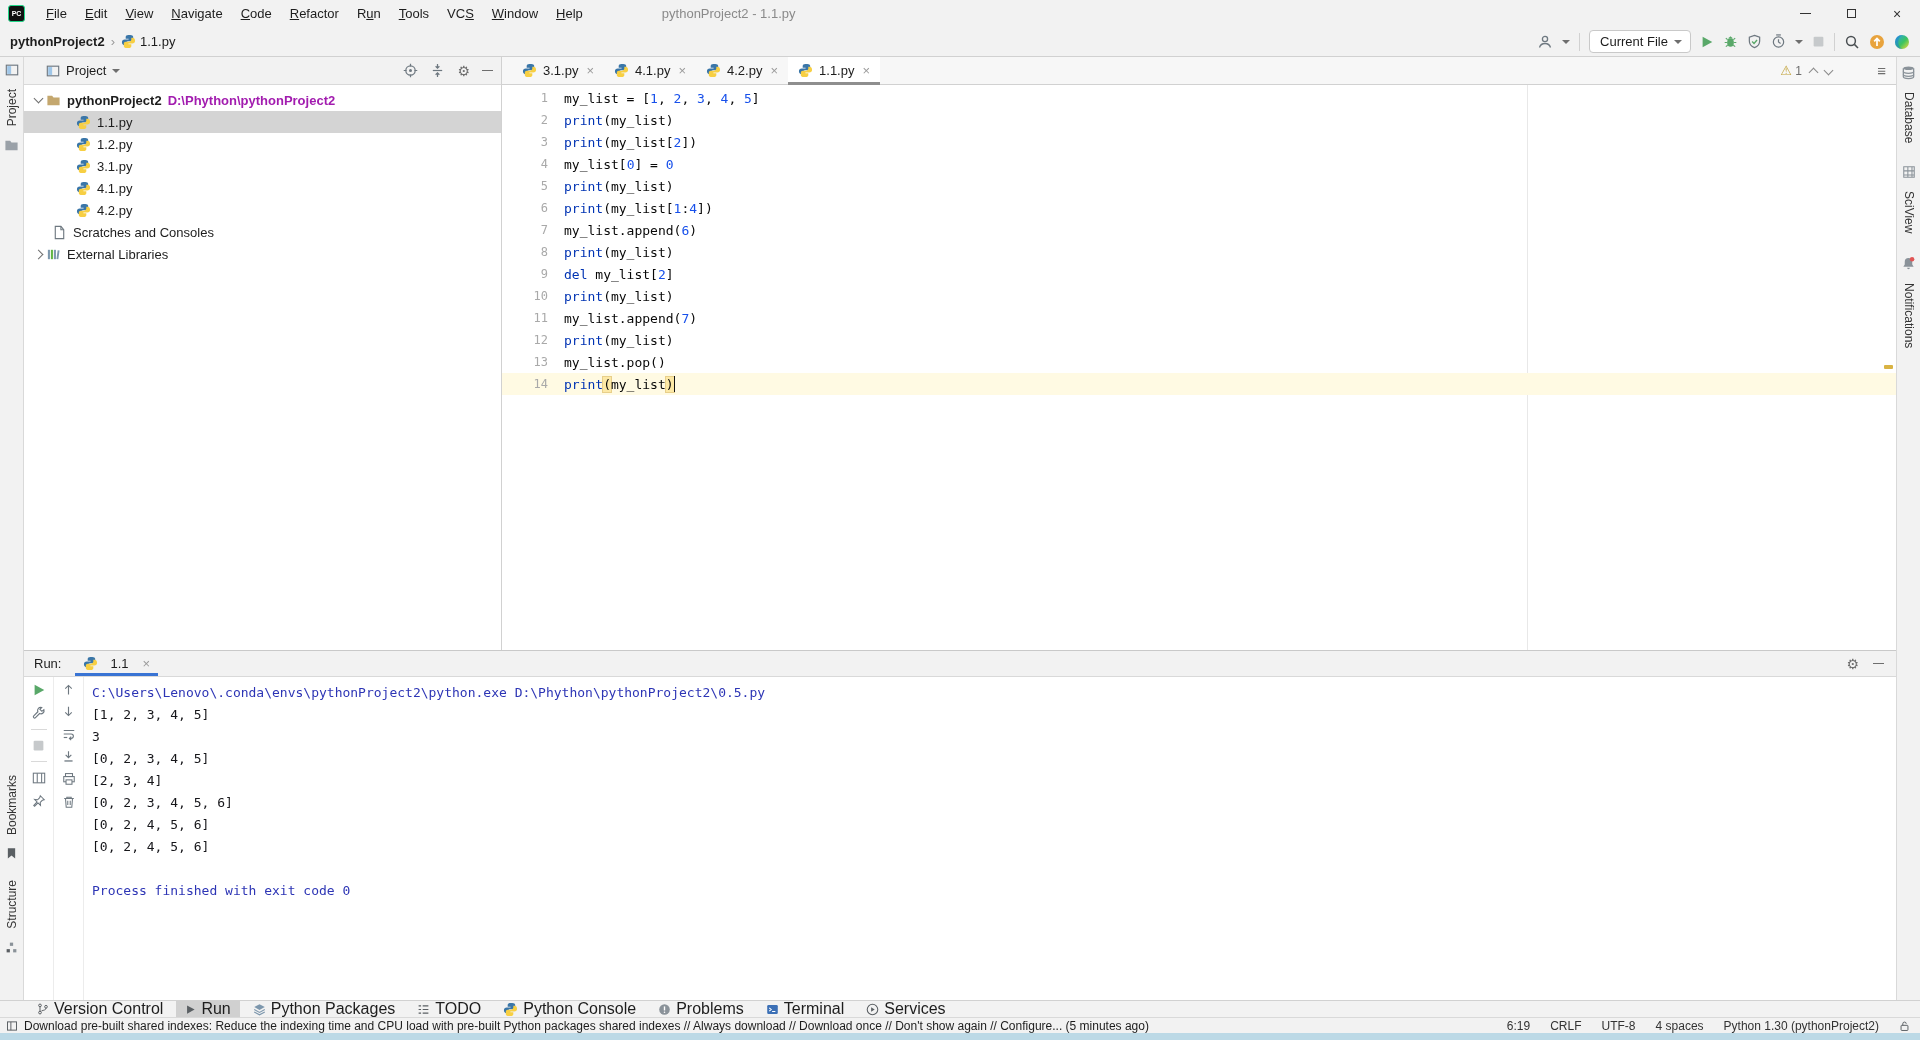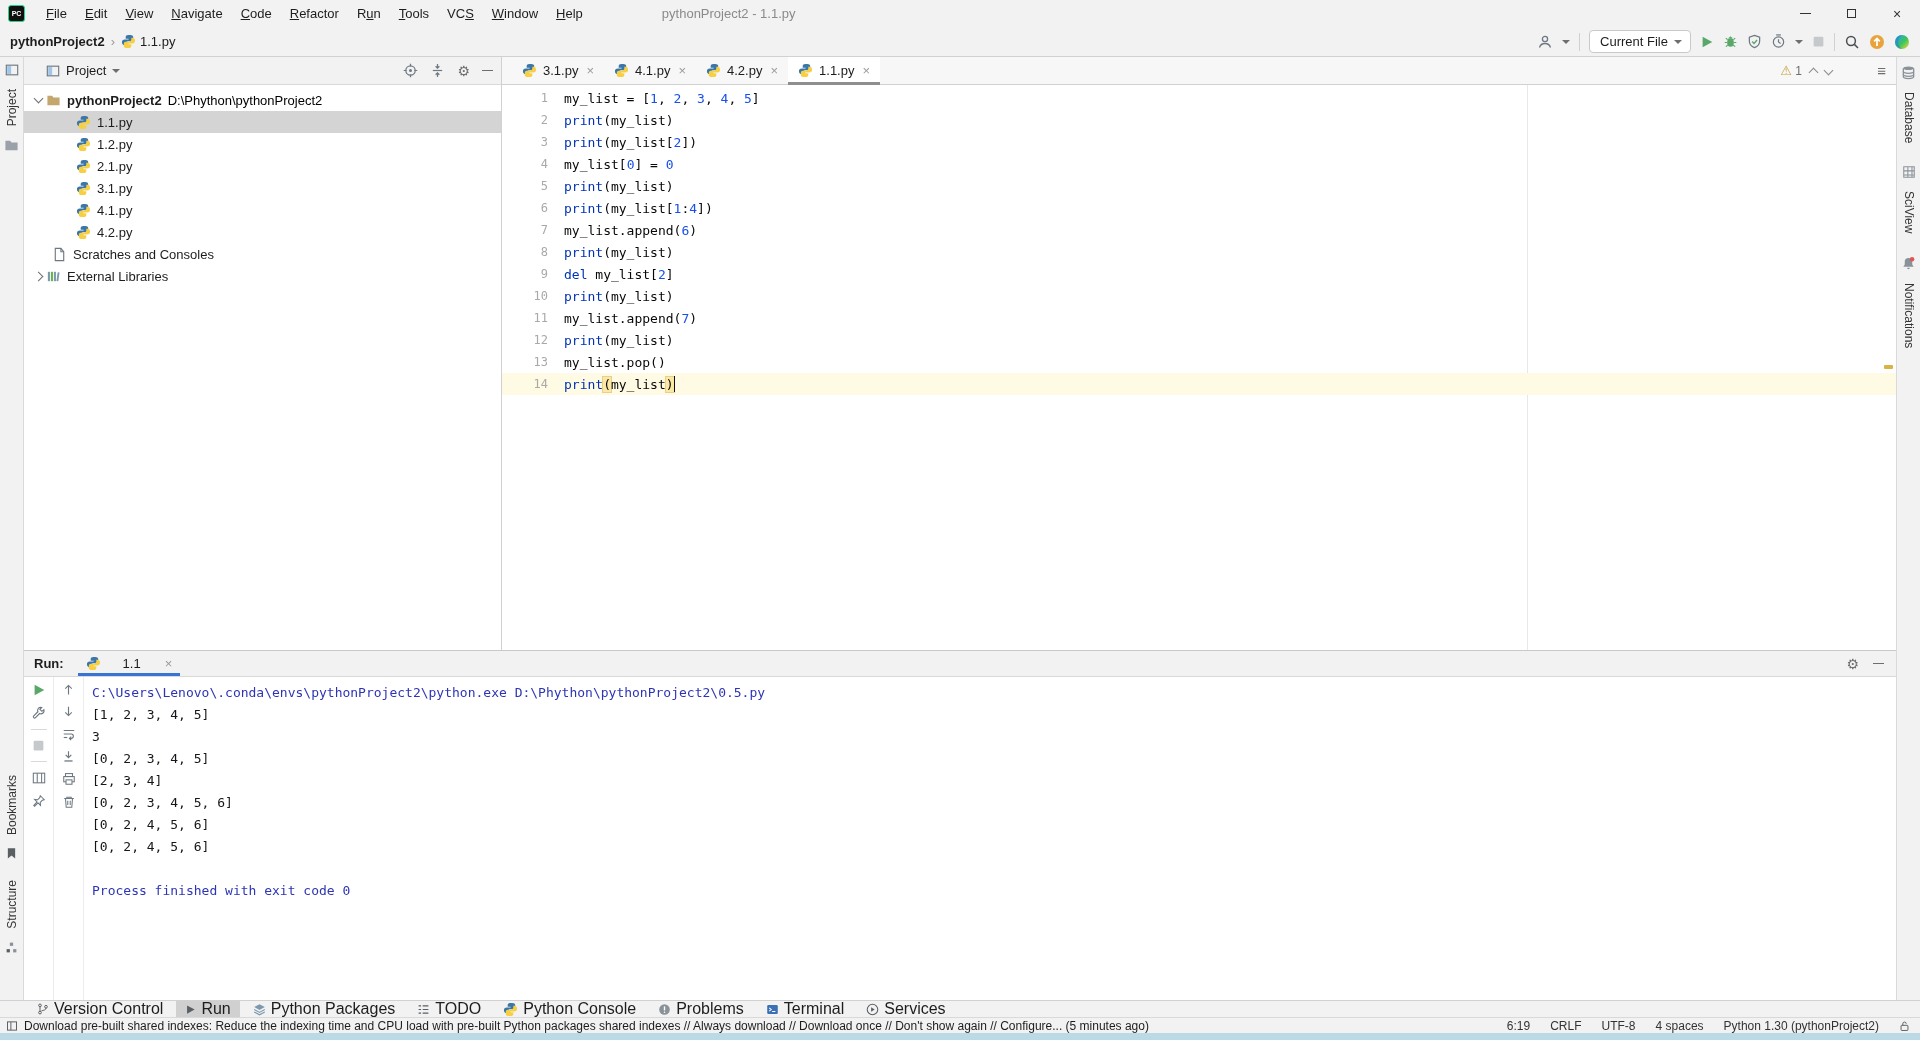--- a/index.html
+++ b/index.html
@@ -51,21 +51,21 @@
   .panel-header .spacer { flex:1; }
   .panel-header .icn { margin-left:12px; color:#6e6e6e; }
   .tree { padding-top:4px; }
   .tree-row { height:22px; display:flex; align-items:center; white-space:nowrap; }
   .tree-row.selected { background:#d4d4d4; }
   .tw { display:inline-flex; width:16px; justify-content:center; flex:none; }
   .chev { width:7px; height:7px; border-right:1.5px solid #6e6e6e; border-bottom:1.5px solid #6e6e6e; display:inline-block; }
   .chev.down { transform:rotate(45deg); margin-top:-3px; }
   .chev.right { transform:rotate(-45deg); }
   .root-name { font-weight:bold; margin:0 6px; }
-  .root-path { color:#000000; }
+  .root-path { color:#a21caf;font-weight:bold; }
   .tree-label { margin-left:6px; }
 
   
   .editor { flex:1; min-width:0; background:#fff; display:flex; flex-direction:column; position:relative; }
   .tabbar { height:28px; background:#f7f7f7; border-bottom:1px solid #d1d1d1; display:flex; align-items:stretch; padding-left:10px; flex:none; }
   .etab { display:flex; align-items:center; gap:6px; padding:0 10px; position:relative; color:#1d1d1d; }
   .etab .x { color:#9a9a9a; font-size:13px; margin-left:2px; }
   .etab.active { background:#fff; }
   .etab.active::after { content:""; position:absolute; left:0; right:0; bottom:-1px; height:3px; background:#8e8e8e; }
   .tabbar-right { margin-left:auto; display:flex; align-items:center; padding-right:10px; color:#6e6e6e; font-size:15px; }
@@ -84,22 +84,22 @@
   .inspect-widget { position:absolute; top:6px; right:64px; display:flex; align-items:center; gap:8px; color:#6e6e6e; font-size:12px; }
   .warn-tri { color:#c2a33c; font-size:13px; }
   .ichev { width:7px; height:7px; border-right:1.5px solid #8a8a8a; border-bottom:1.5px solid #8a8a8a; display:inline-block; }
   .ichev.up { transform:rotate(-135deg); margin-top:4px; }
   .ichev.dn { transform:rotate(45deg); }
   .stripe-mark { position:absolute; right:3px; top:308px; width:9px; height:4px; background:#d9b343; border-radius:1px; }
 
   
   .run-panel { flex:1; border-top:1px solid #c9c9c9; display:flex; flex-direction:column; background:#fff; min-height:0; }
   .run-header { height:26px; background:#f2f2f2; border-bottom:1px solid #d9d9d9; display:flex; align-items:stretch; padding-left:10px; flex:none; }
-  .run-label { align-self:center; margin-right:14px; color:#1d1d1d;font-weight:bold; }
-  .rtab { display:flex; align-items:center; gap:22px; padding:0 8px; position:relative; }
+  .run-label { align-self:center; margin-right:14px; color:#1d1d1d; }
+  .rtab { display:flex; align-items:center; gap:12px; padding:0 8px; position:relative; }
   .rtab::after { content:""; position:absolute; left:0; right:0; bottom:0; height:3px; background:#3974d4; }
   .rtab .x { color:#9a9a9a; margin-left:2px; }
   .run-header-right { margin-left:auto; display:flex; align-items:center; gap:14px; padding-right:12px; color:#6e6e6e; }
   .run-body { flex:1; display:flex; min-height:0; }
   .rtoolbar { width:30px; flex:none; display:flex; flex-direction:column; align-items:center; padding-top:6px; gap:9px; }
   .rtoolbar.col1 { border-right:1px solid #ececec; }
   .rtoolbar.col2 { border-right:1px solid #ececec; }
   .tsep { width:16px; height:1px; background:#d9d9d9; }
   .console { flex:1; padding:4px 0 0 8px; font-family:"DejaVu Sans Mono", monospace; font-size:13px; }
   .console-line { height:22px; display:flex; align-items:center; white-space:pre; }
@@ -319,29 +319,20 @@
                 </span>
                 <span class="tree-label">1.2.py</span>
               </div>
               <div class="tree-row" style="padding-left: 52px;">
                 <span class="icn">
                   <svg width="15" height="15" viewBox="0 0 16 16">
                     <path d="M7.9 1C6 1 5 1.9 5 3.3V5h3.1v.9H3.9C2.2 5.9 1 7 1 8.9 1 10.8 2.1 12 3.8 12H5v-1.9C5 8.8 6.2 7.7 7.6 7.7h3.3c1.2 0 2.1-.9 2.1-2.1V3.3C13 1.9 11.8 1 9.9 1z" fill="#3a76a8"></path>
                     <path d="M8.1 15c1.9 0 2.9-.9 2.9-2.3V11H7.9v-.9h4.2c1.7 0 2.9-1.1 2.9-3 0-1.9-1.1-3.1-2.8-3.1H11v1.9c0 1.3-1.2 2.4-2.6 2.4H5.1C3.9 8.3 3 9.2 3 10.4v2.3C3 14.1 4.2 15 6.1 15z" fill="#f7cf43"></path>
                   </svg>
                 </span>
-                <span class="tree-label">2.1.py</span>
-              </div>
-              <div class="tree-row" style="padding-left: 52px;">
-                <span class="icn">
-                  <svg width="15" height="15" viewBox="0 0 16 16">
-                    <path d="M7.9 1C6 1 5 1.9 5 3.3V5h3.1v.9H3.9C2.2 5.9 1 7 1 8.9 1 10.8 2.1 12 3.8 12H5v-1.9C5 8.8 6.2 7.7 7.6 7.7h3.3c1.2 0 2.1-.9 2.1-2.1V3.3C13 1.9 11.8 1 9.9 1z" fill="#3a76a8"></path>
-                    <path d="M8.1 15c1.9 0 2.9-.9 2.9-2.3V11H7.9v-.9h4.2c1.7 0 2.9-1.1 2.9-3 0-1.9-1.1-3.1-2.8-3.1H11v1.9c0 1.3-1.2 2.4-2.6 2.4H5.1C3.9 8.3 3 9.2 3 10.4v2.3C3 14.1 4.2 15 6.1 15z" fill="#f7cf43"></path>
-                  </svg>
-                </span>
                 <span class="tree-label">3.1.py</span>
               </div>
               <div class="tree-row" style="padding-left: 52px;">
                 <span class="icn">
                   <svg width="15" height="15" viewBox="0 0 16 16">
                     <path d="M7.9 1C6 1 5 1.9 5 3.3V5h3.1v.9H3.9C2.2 5.9 1 7 1 8.9 1 10.8 2.1 12 3.8 12H5v-1.9C5 8.8 6.2 7.7 7.6 7.7h3.3c1.2 0 2.1-.9 2.1-2.1V3.3C13 1.9 11.8 1 9.9 1z" fill="#3a76a8"></path>
                     <path d="M8.1 15c1.9 0 2.9-.9 2.9-2.3V11H7.9v-.9h4.2c1.7 0 2.9-1.1 2.9-3 0-1.9-1.1-3.1-2.8-3.1H11v1.9c0 1.3-1.2 2.4-2.6 2.4H5.1C3.9 8.3 3 9.2 3 10.4v2.3C3 14.1 4.2 15 6.1 15z" fill="#f7cf43"></path>
                   </svg>
                 </span>
                 <span class="tree-label">4.1.py</span>

